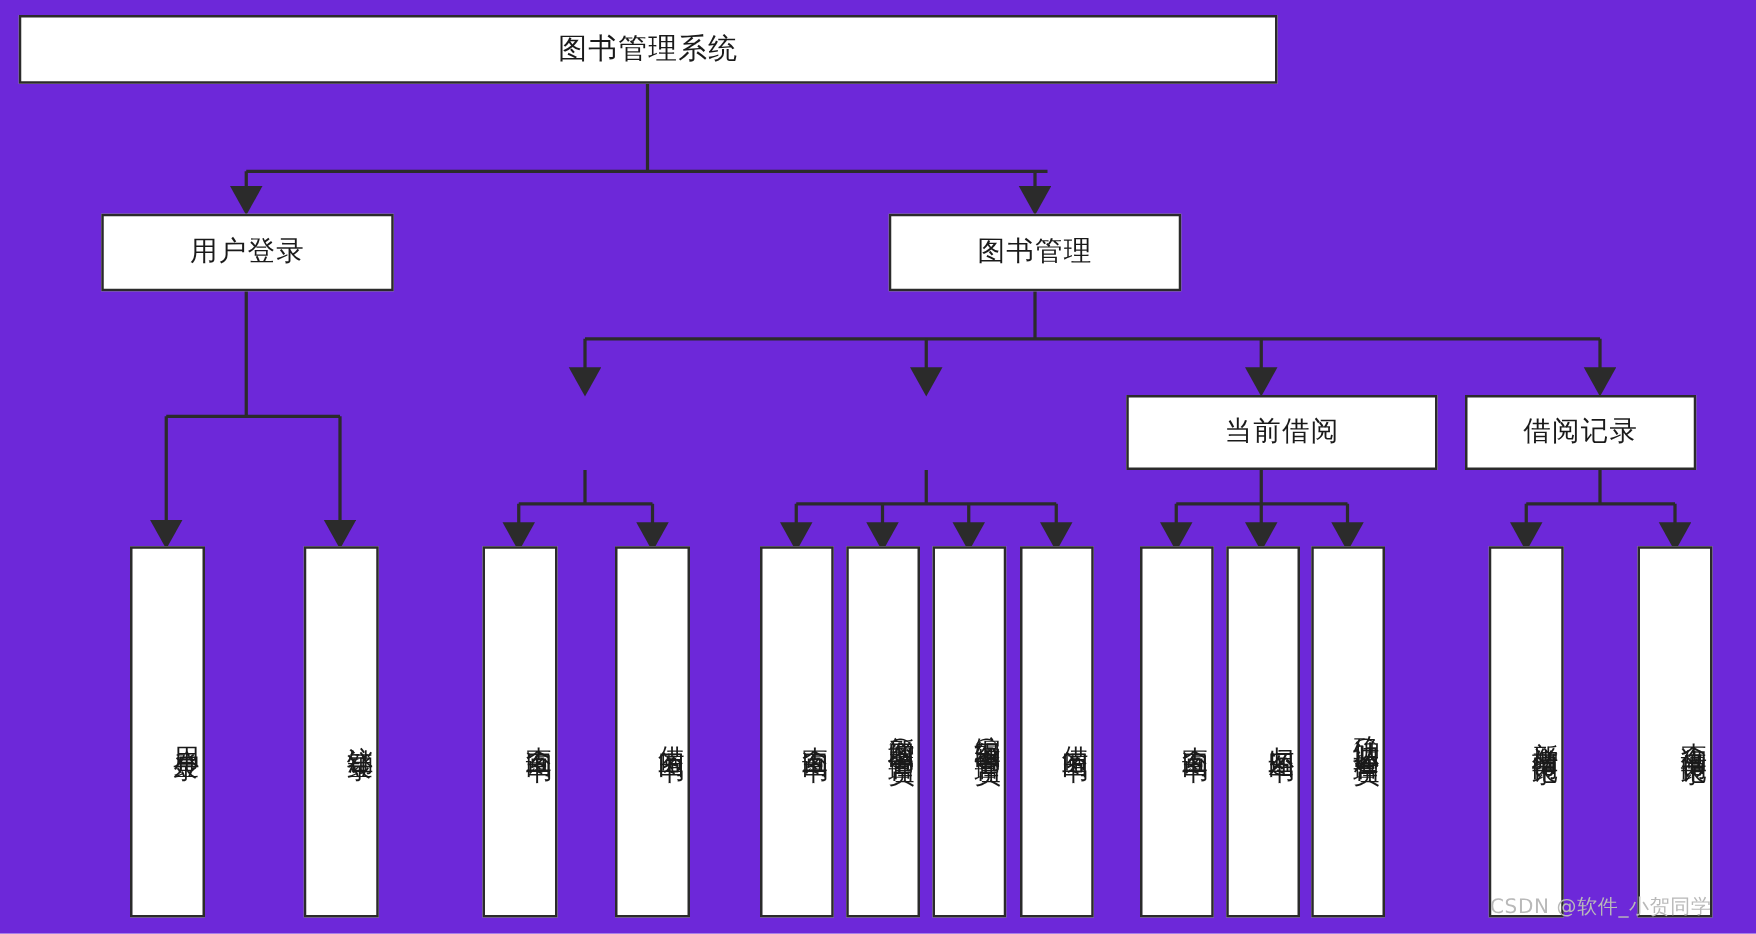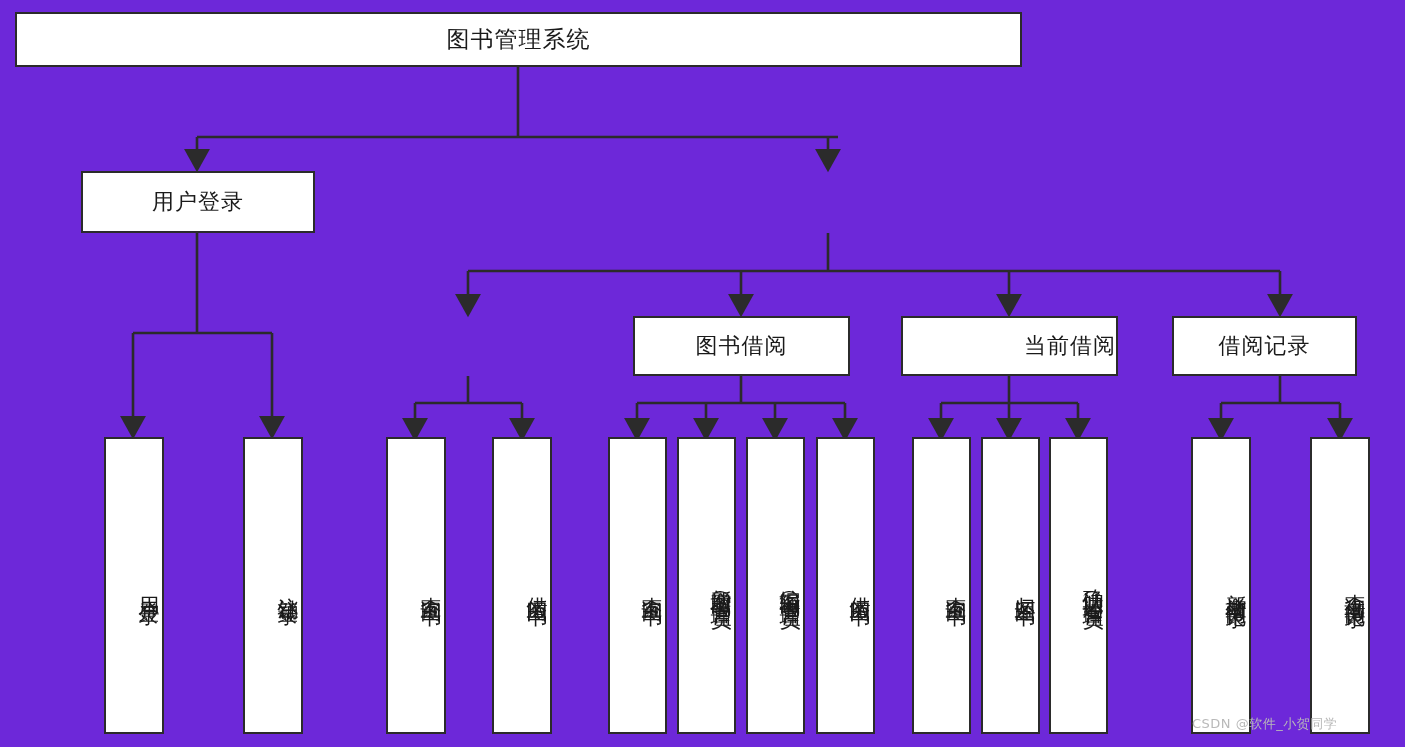--- a/index.html
+++ b/index.html
@@ -56,21 +56,21 @@
     align-items: flex-start;
     justify-content: center;
   }
   .node.v .vlabel {
     writing-mode: vertical-rl;
     text-orientation: upright;
     white-space: nowrap;
   }
   .watermark {
     position: absolute;
-    font-size: 13px;
+    font-size: 16px;
     color: #b9b9b9;
     letter-spacing: 0.5px;
     white-space: nowrap;
     font-family: "DejaVu Sans", "Liberation Sans", sans-serif;
   }
 </style>
 </head>
 <body>
 
 <div id="canvas">
@@ -126,27 +126,27 @@
   </svg>
 
   <div class="node h title" style="left:15px; top:12px; width:1007px; height:55px;">
     <span>图书管理系统</span>
   </div>
 
   <div class="node h" style="left:81px; top:171px; width:234px; height:62px;">
     <span>用户登录</span>
   </div>
 
-
-
-  <div class="node h" style="left:633px; top:316px; width:217px; height:60px;">
-    <span>图书借阅</span>
-  </div>
-
-  <div class="node h" style="left:901px; top:316px; width:217px; height:60px;justify-content:flex-end;">
+  <div class="node h" style="left:711px; top:171px; width:234px; height:62px;">
+    <span>图书管理</span>
+  </div>
+
+
+
+  <div class="node h" style="left:901px; top:316px; width:249px; height:60px;">
     <span>当前借阅</span>
   </div>
 
   <div class="node h" style="left:1172px; top:316px; width:185px; height:60px;">
     <span>借阅记录</span>
   </div>
 
   <div class="node v" style="left:104px; top:437px; width:60px; height:297px;">
     <span class="vlabel">用户登录</span>
   </div>

